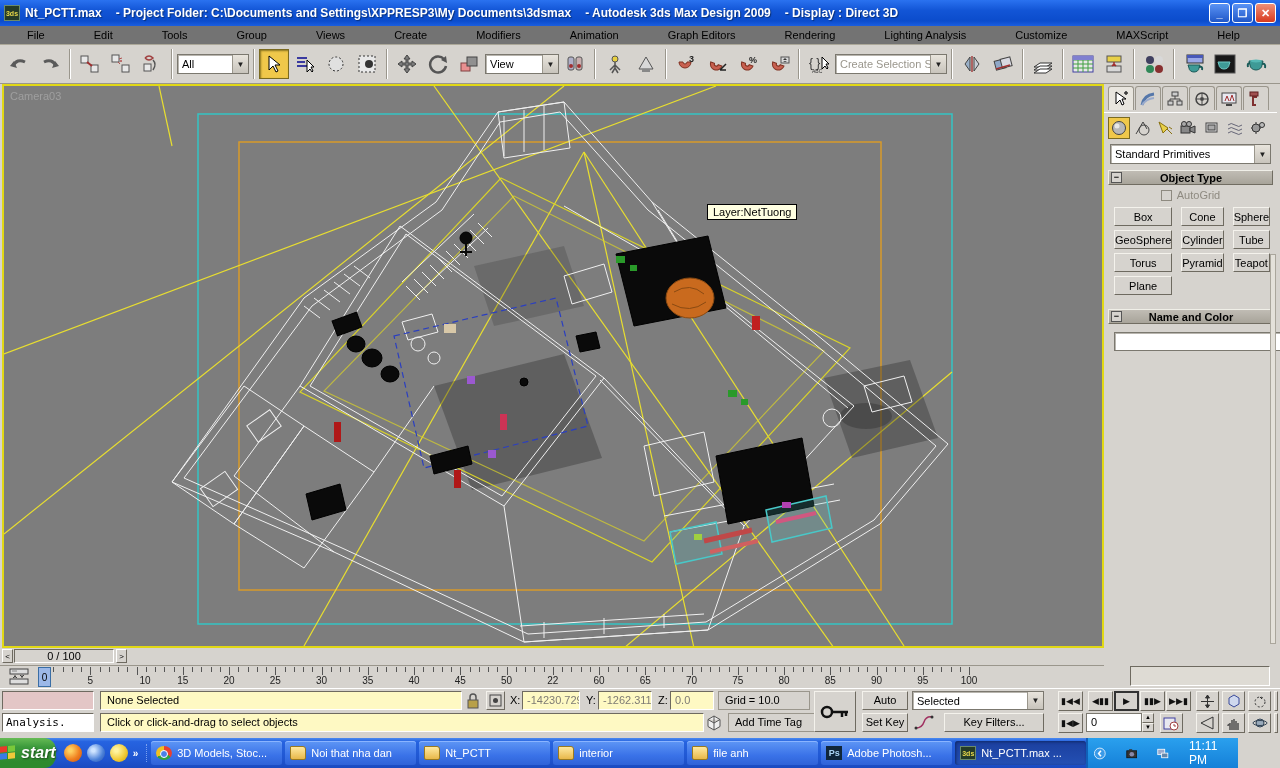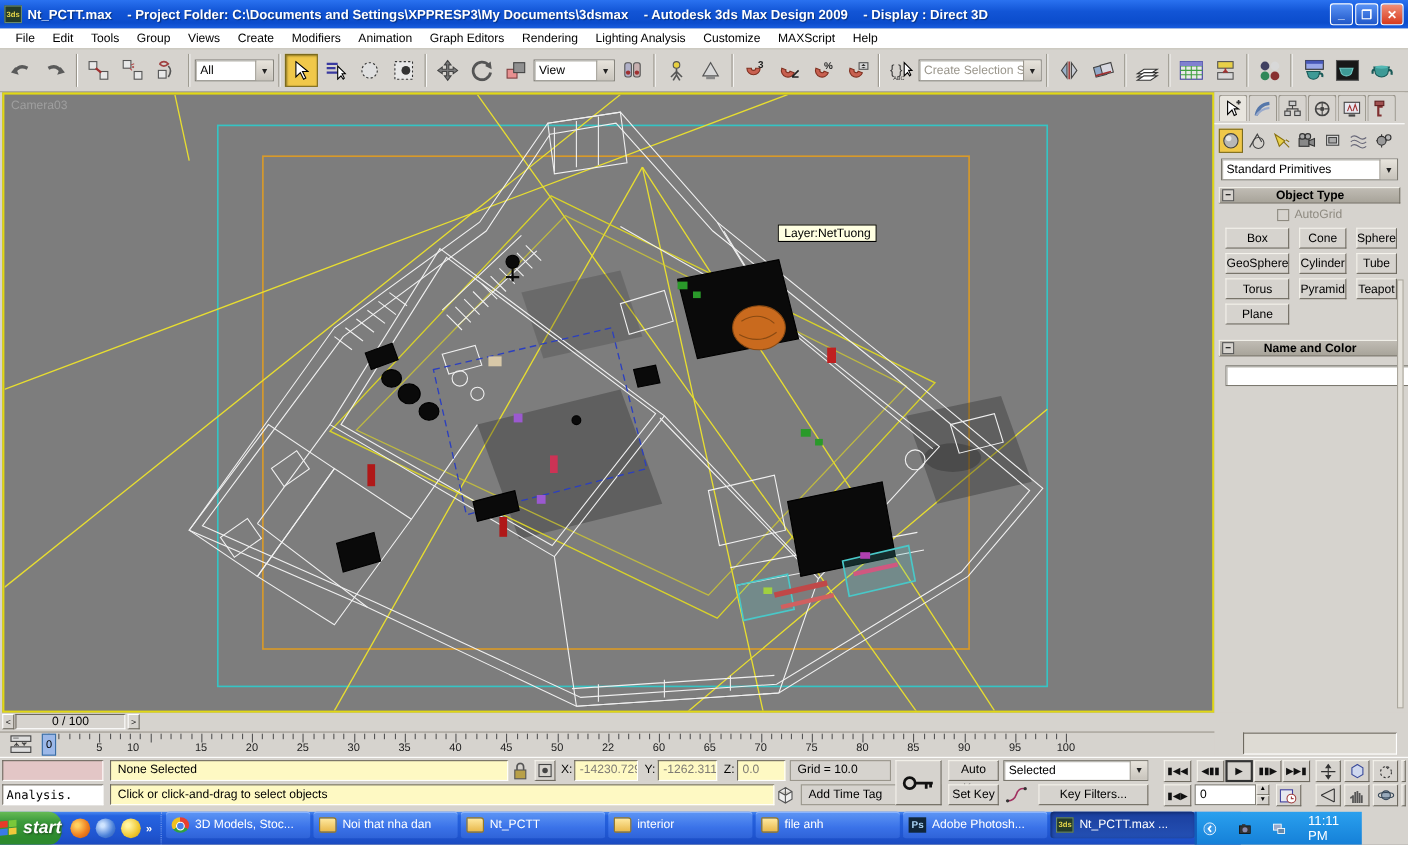--- a/index.html
+++ b/index.html
@@ -13,22 +13,22 @@
     display:flex; align-items:center; color:#fff; font-weight:bold; font-size:12px; padding:0 4px; }
   .title-part { margin-right:14px; white-space:nowrap; text-shadow:1px 1px 1px #08307a; }
   #app-icon { width:16px; height:16px; background:#243b28; border:1px solid #6a8a6a; color:#e8d84a;
     font-size:7px; font-weight:bold; display:flex; align-items:center; justify-content:center; margin-right:5px; }
   .winbtn { width:21px; height:20px; border:1px solid #fff; border-radius:3px; margin-left:2px;
     display:flex; align-items:center; justify-content:center; color:#fff; font-size:11px; font-weight:bold;
     background:linear-gradient(180deg,#5a93f5,#2057c8); }
   .winbtn.close { background:linear-gradient(180deg,#f09078,#d83a1e); }
   #win-controls { margin-left:auto; display:flex; }
 
-  #menubar { left:0; top:26px; width:1280px; height:19px; background:#ffffff; border-bottom:1px solid #aca899;
-    display:flex; align-items:center; padding-left:6px; }
+  #menubar { left:0; top:26px; width:1280px; height:19px; background:#737373; border-bottom:1px solid #aca899;
+    display:flex; align-items:center; padding-left:19px;gap:33px; }
   .menu-item { padding:2px 8px; color:#000; }
 
   
   #toolbar { left:0; top:45px; width:1280px; height:39px; background:#d6d3ce; border-bottom:1px solid #9a968c;
     display:flex; align-items:center; padding:0 4px; gap:1px; }
   .tbtn { width:30px; height:30px; display:flex; align-items:center; justify-content:center; border:1px solid transparent; }
   .tbtn svg { display:block; }
   .tbtn.active { background:#f0c84a; border:1px solid #7a6a20; box-shadow:inset 1px 1px 2px #8a7420; }
   .tsep { width:2px; height:30px; border-left:1px solid #9a968c; border-right:1px solid #fff; margin:0 3px; }
   .tcombo { height:20px; background:#fff; border:1px solid #7b786f; box-shadow:inset 1px 1px 0 #b8b5ae;
@@ -108,21 +108,21 @@
   .pb { position:absolute; top:2px; width:25px; height:20px; display:flex; align-items:center; justify-content:center; font-size:9px; color:#111; }
   .pb2 { top:24px; }
   #frame-field { position:absolute; left:1086px; top:24px; width:56px; height:19px; background:#fff;
     border:1px solid #7b786f; padding:2px 4px; font-size:11px; }
   #frame-spin { position:absolute; left:1142px; top:24px; width:12px; height:19px; display:flex; flex-direction:column; }
   #frame-spin div { flex:1; border:1px solid; border-color:#f4f2ec #6e6a60 #6e6a60 #f4f2ec; font-size:6px; line-height:7px; text-align:center; background:#d6d3ce; }
   .navi { position:absolute; width:23px; height:20px; display:flex; align-items:center; justify-content:center; }
 
   
   #taskbar { left:0; top:738px; width:1128px; height:30px;
-    background:linear-gradient(180deg,#4a8af0 0%,#2663e0 12%,#1f55d0 70%,#1a4ac0 100%); display:flex; }
+    background:linear-gradient(180deg,#4a8af0 0%,#2663e0 12%,#1f55d0 70%,#1a4ac0 100%); display:flex; align-items:center; }
   #start-btn { width:80px; height:30px; border-radius:0 12px 12px 0;
     background:linear-gradient(180deg,#66bb55 0%,#3c9a3c 30%,#2d8a2d 80%);
     display:flex; align-items:center; justify-content:center; gap:5px;
     color:#fff; font-size:16px; font-weight:bold; font-style:italic; text-shadow:1px 1px 2px #1a4a1a; }
   #flag { width:16px; height:14px; display:grid; grid-template-columns:7px 7px; grid-template-rows:6px 6px; gap:1px; transform:skewY(-6deg); }
   #flag i { display:block; } #flag i:nth-child(1){background:#e83a2a;} #flag i:nth-child(2){background:#7ac83a;}
   #flag i:nth-child(3){background:#3a7ae8;} #flag i:nth-child(4){background:#f0c83a;}
   #quicklaunch { display:flex; align-items:center; gap:5px; padding:0 8px; border-right:1px dotted #7aa0f0; margin-right:4px; }
   .ql { width:18px; height:18px; border-radius:50%; }
   #ql-ff { background:radial-gradient(circle at 35% 35%,#ffd060 10%,#f08020 55%,#c05010 100%); }
@@ -645,21 +645,21 @@
     <div class="tick" style="left: 62.5px; height: 5px;"></div>
     <div class="tick" style="left: 71.75px; height: 5px;"></div>
     <div class="tick" style="left: 81px; height: 5px;"></div>
     <div class="tick" style="left: 90.25px; height: 8px;"></div>
     <div class="tick-label" style="left: 90.25px;">5</div>
     <div class="tick" style="left: 99.5px; height: 5px;"></div>
     <div class="tick" style="left: 108.75px; height: 5px;"></div>
     <div class="tick" style="left: 118px; height: 5px;"></div>
     <div class="tick" style="left: 127.25px; height: 5px;"></div>
     <div class="tick" style="left: 136.5px; height: 8px;"></div>
-    <div class="tick-label" style="left: 121px;">10</div>
+    <div class="tick-label" style="left: 145px;">10</div>
     <div class="tick" style="left: 145.75px; height: 5px;"></div>
     <div class="tick" style="left: 155px; height: 5px;"></div>
     <div class="tick" style="left: 164.25px; height: 5px;"></div>
     <div class="tick" style="left: 173.5px; height: 5px;"></div>
     <div class="tick" style="left: 182.75px; height: 8px;"></div>
     <div class="tick-label" style="left: 182.75px;">15</div>
     <div class="tick" style="left: 192px; height: 5px;"></div>
     <div class="tick" style="left: 201.25px; height: 5px;"></div>
     <div class="tick" style="left: 210.5px; height: 5px;"></div>
     <div class="tick" style="left: 219.75px; height: 5px;"></div>

